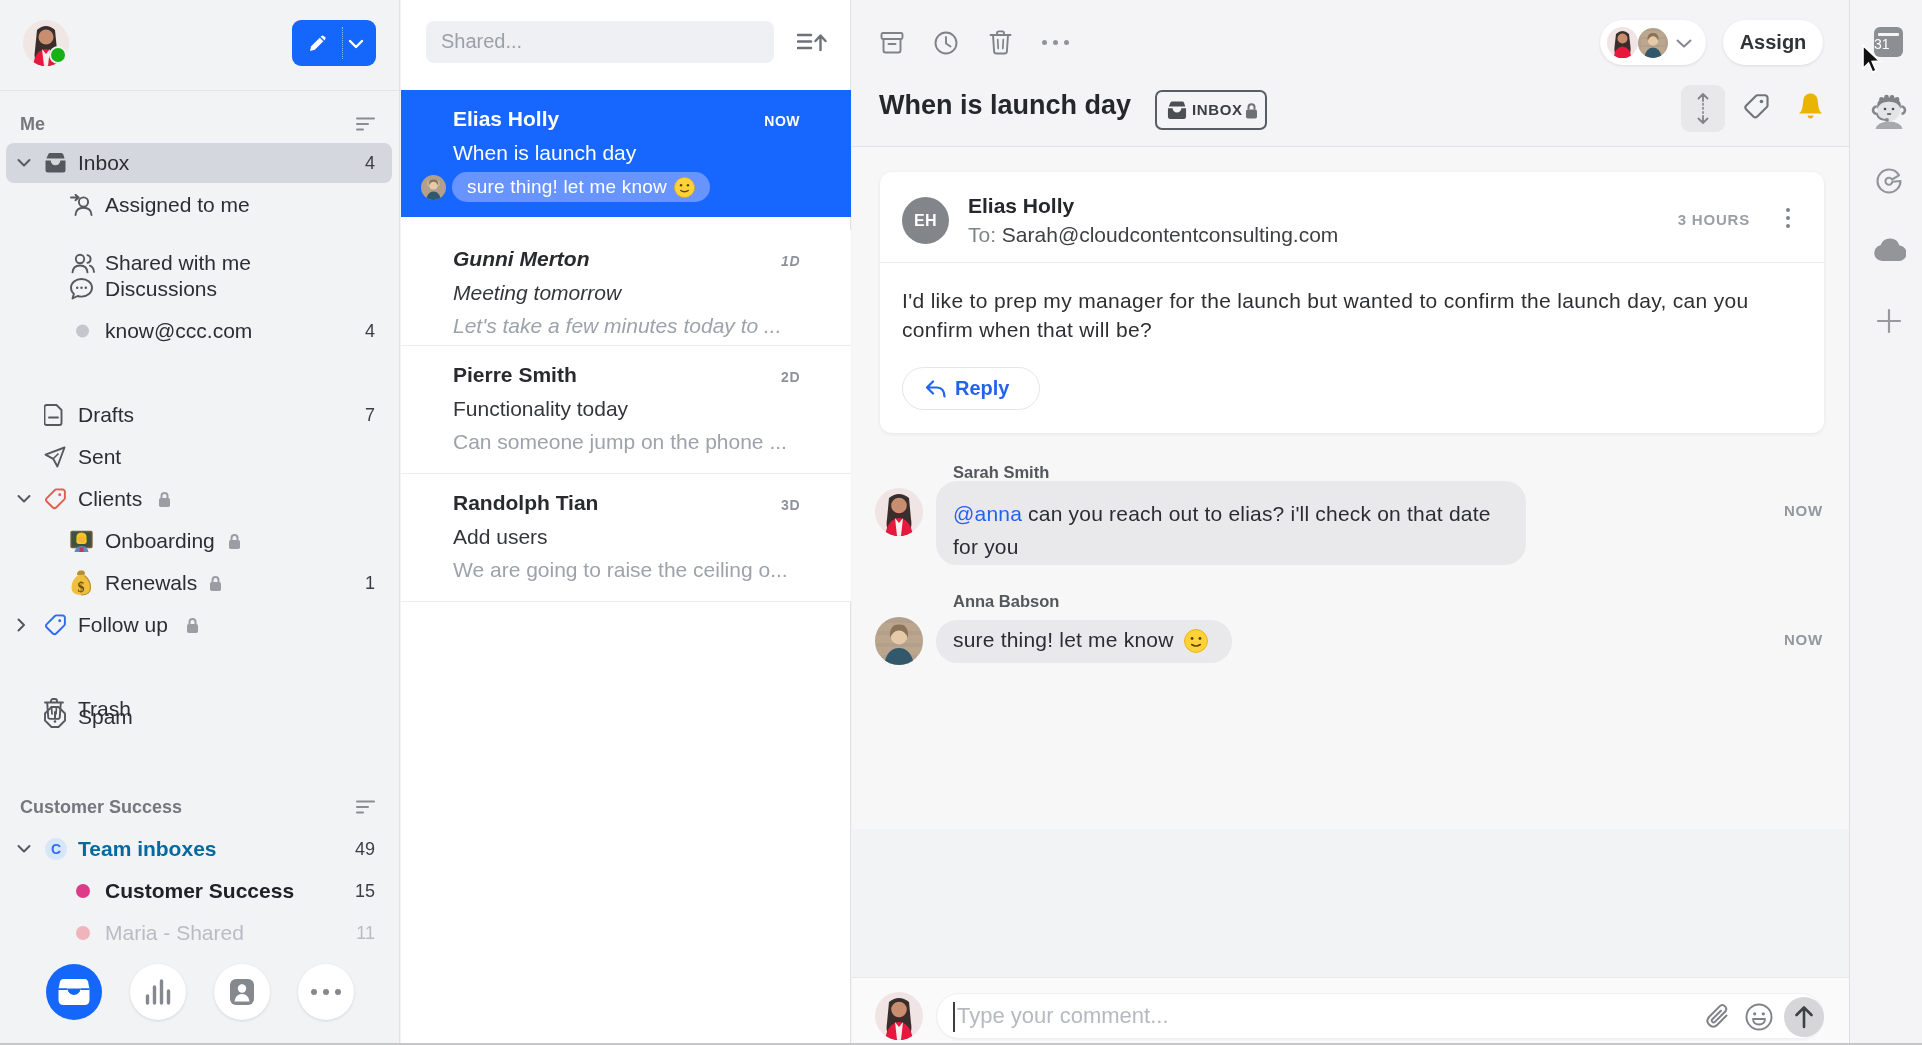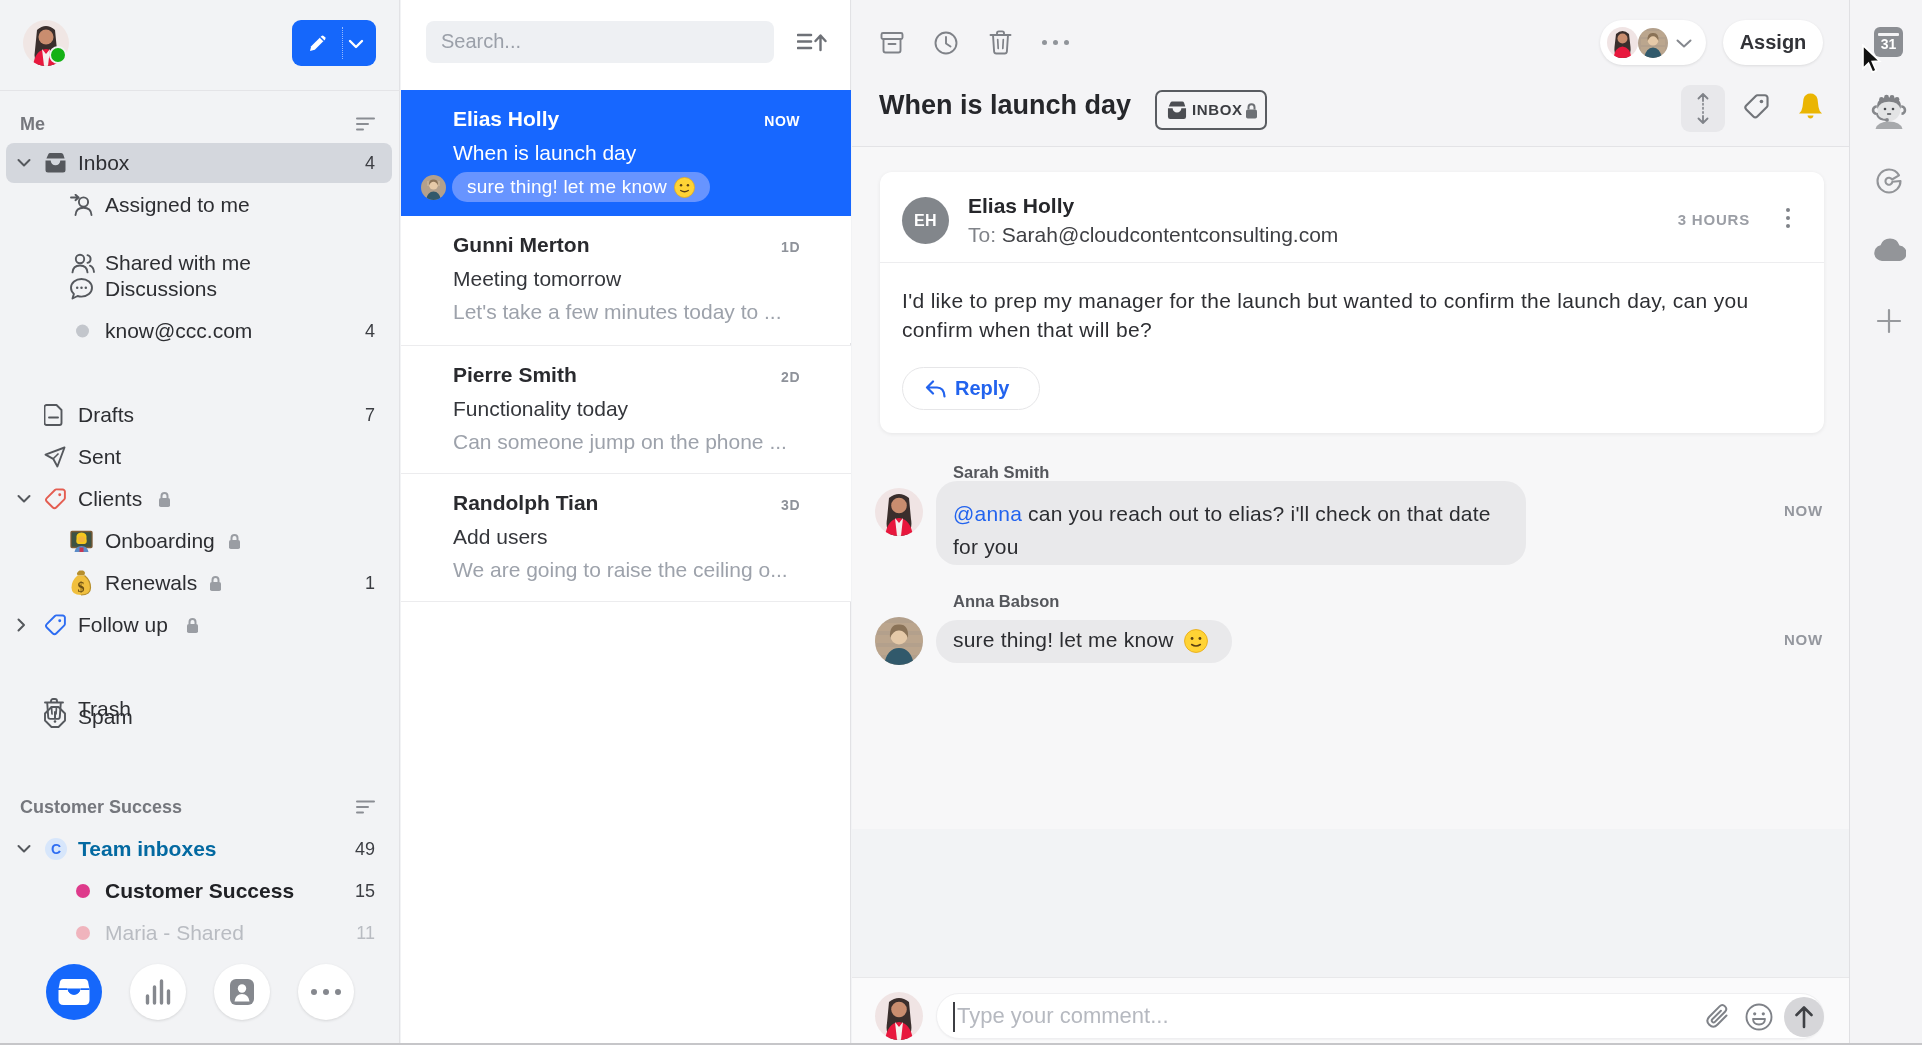--- a/index.html
+++ b/index.html
@@ -262,21 +262,21 @@
   </div>
   <div class="abs" style="left:298px; top:964px; width:56px; height:56px; border-radius:50%; background:#fff; box-shadow:0 1px 3px rgba(0,0,0,0.12);">
     <div class="abs" style="left:13px; top:25px; width:6px; height:6px; border-radius:50%; background:#85888e;"></div>
     <div class="abs" style="left:25px; top:25px; width:6px; height:6px; border-radius:50%; background:#85888e;"></div>
     <div class="abs" style="left:37px; top:25px; width:6px; height:6px; border-radius:50%; background:#85888e;"></div>
   </div>
 </div>
 <div id="listcol">
 
   <div class="abs" style="left:25px; top:21px; width:348px; height:42px; background:#eef0f3; border-radius:8px;">
-    <span class="abs" style="left:15px; top:9px; font-size:20px; color:#9ba0a9;">Search...</span>
+    <span class="abs" style="left:15px; top:9px; font-size:20px; color:#9ba0a9;">Shared...</span>
   </div>
   <svg class="abs" style="left:396px; top:33px;" width="30" height="19" viewBox="0 0 30 19">
     <path d="M1 2 h13 M1 8.5 h13 M1 15 h13" stroke="#6e7177" stroke-width="2.6" stroke-linecap="round"></path>
     <path d="M23.5 17 V3 M18.5 8 L23.5 2.5 L28.5 8" stroke="#6e7177" stroke-width="2.4" fill="none" stroke-linecap="round" stroke-linejoin="round"></path>
   </svg>
 
   <div class="lrow" style="top:90px; height:127px; background:#1767ff;">
     <span class="nm" style="color:#fff;">Elias Holly</span>
     <span class="tm" style="color:#fff;">NOW</span>
     <span class="sj" style="color:#fff;">When is launch day</span>
@@ -299,21 +299,21 @@
       <svg width="21" height="21" viewBox="0 0 22 22" style="margin-left:2px;">
         <circle cx="11" cy="11" r="10.5" fill="#ffd335"></circle>
         <circle cx="11" cy="11" r="10.5" fill="none" stroke="#e9ab12" stroke-width="0.8"></circle>
         <circle cx="7.4" cy="8.7" r="1.3" fill="#5a4013"></circle>
           <circle cx="14.6" cy="8.7" r="1.3" fill="#5a4013"></circle>
         <path d="M7 14.2 Q11 16.8 15 14.2" stroke="#5a4013" stroke-width="1.4" fill="none" stroke-linecap="round"></path>
       </svg>
     </div>
   </div>
 
-  <div class="lrow" style="top:216px;">
+  <div class="lrow" style="top:230px;font-style:italic;">
     <span class="nm">Gunni Merton</span>
     <span class="tm">1D</span>
     <span class="sj">Meeting tomorrow</span>
     <span class="pv">Let's take a few minutes today to ...</span>
   </div>
   <div class="ldiv" style="top:345px;"></div>
   <div class="lrow" style="top:346px;">
     <span class="nm">Pierre Smith</span>
     <span class="tm">2D</span>
     <span class="sj">Functionality today</span>
@@ -511,21 +511,21 @@
     <div class="abs" style="left:847px; top:3px; width:40px; height:40px; border-radius:50%; background:#d6d6d9;">
       <svg class="abs" style="left:10px; top:8px;" width="20" height="24" viewBox="0 0 20 24">
         <path d="M10 22 V3 M2.5 10 L10 2.5 L17.5 10" fill="none" stroke="#3f4145" stroke-width="2.6" stroke-linecap="round" stroke-linejoin="round"></path>
       </svg>
     </div>
   </div>
 </div>
 <div id="rail">
   <div class="abs" style="left:24px; top:27px; width:29px; height:30px; background:#8b8e93; border-radius:6px;">
     <div class="abs" style="left:4px; top:6px; width:21px; height:2.5px; background:#f4f4f6; border-radius:1px;"></div>
-    <span class="abs" style="left:0; top:9px; width:29px; text-align:center; font-size:14px; font-weight:700; color:#fff;">31</span>
+    <span class="abs" style="left:0; top:9px; width:29px; font-size:14px; font-weight:400; color:#fff;">31</span>
   </div>
   <svg class="abs" style="left:9px; top:44px;" width="26" height="31" viewBox="0 0 20 24">
     <path d="M3 1 L3 19 L7.3 14.8 L10.3 21.8 L13.2 20.5 L10.2 13.6 L16 13.3 Z" fill="#111" stroke="#fff" stroke-width="1.3"></path>
   </svg>
   <svg class="abs" style="left:20px; top:93px;" width="38" height="36" viewBox="0 0 38 36">
     <circle cx="19" cy="16.5" r="11.5" fill="#e3e4e5"></circle>
     <path d="M7.5 16 Q5 4.5 19 4.5 Q33 4.5 30.5 16 Q28 8.5 19 8.8 Q10 8.5 7.5 16 Z" fill="#808286"></path>
     <circle cx="11.5" cy="6.5" r="2.4" fill="#808286"></circle>
       <circle cx="16.5" cy="4.2" r="2.4" fill="#808286"></circle>
       <circle cx="22" cy="4.4" r="2.4" fill="#808286"></circle>

